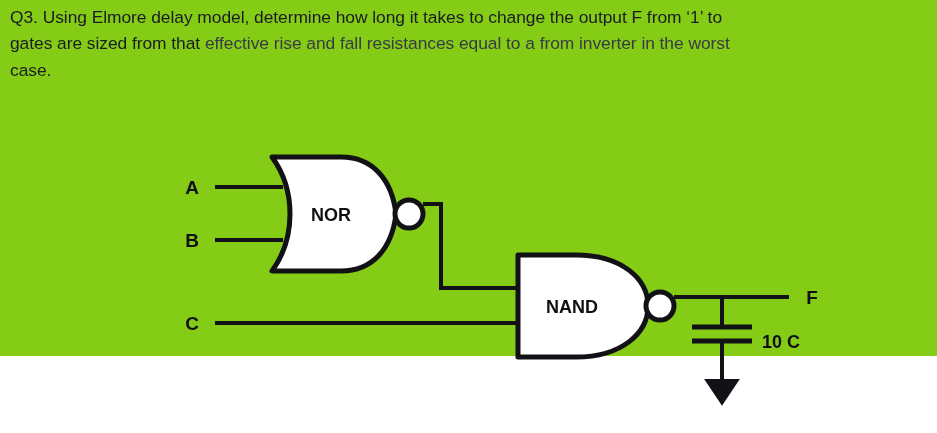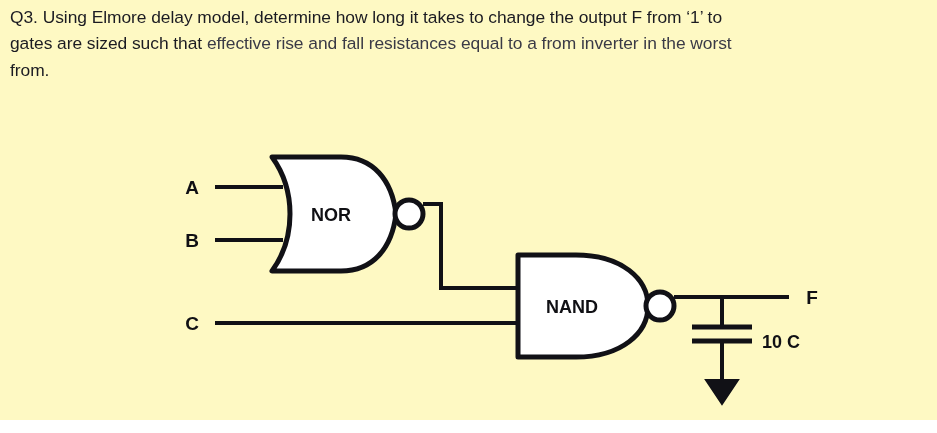--- a/index.html
+++ b/index.html
@@ -11,22 +11,22 @@
     width: 937px;
     height: 433px;
     font-family: "Liberation Sans", sans-serif;
     color: #1a1a1a;
     overflow: hidden;
     position: relative;
   }
   #page {
     position: relative;
     width: 937px;
-    height: 420px;
-    background: #fef9c3;
+    height: 356px;
+    background: #84cc16;
   }
   .question-block {
     position: absolute;
     left: 10px;
     top: 4px;
     width: 920px;
   }
   .q-line {
     font-size: 17.4px;
     line-height: 26.4px;
@@ -56,22 +56,22 @@
   .lbl-gate { font-size: 18px; }
   .lbl-cap { font-size: 18px; }
 </style>
 </head>
 <body>
 
 <div id="page">
 
   <div class="question-block">
     <div class="q-line">Q3. Using Elmore delay model, determine how long it takes to change the output F from ‘1’ to</div>
-    <div class="q-line"><span>gates are sized such that </span><span class="soft">effective rise and fall resistances equal to a from inverter in the worst</span></div>
-    <div class="q-line">from.</div>
+    <div class="q-line"><span>gates are sized from that </span><span class="soft">effective rise and fall resistances equal to a from inverter in the worst</span></div>
+    <div class="q-line">case.</div>
   </div>
 
   <div class="circuit-wrap">
     <svg class="circuit" width="937" height="295" viewBox="0 0 937 295" xmlns="http://www.w3.org/2000/svg">
 
       <text class="lbl lbl-io" x="192" y="56" text-anchor="middle">A</text>
       <text class="lbl lbl-io" x="192" y="109" text-anchor="middle">B</text>
       <text class="lbl lbl-io" x="192" y="192" text-anchor="middle">C</text>
 
       <line x1="215" y1="49" x2="283" y2="49" stroke="#111116" stroke-width="4"></line>

